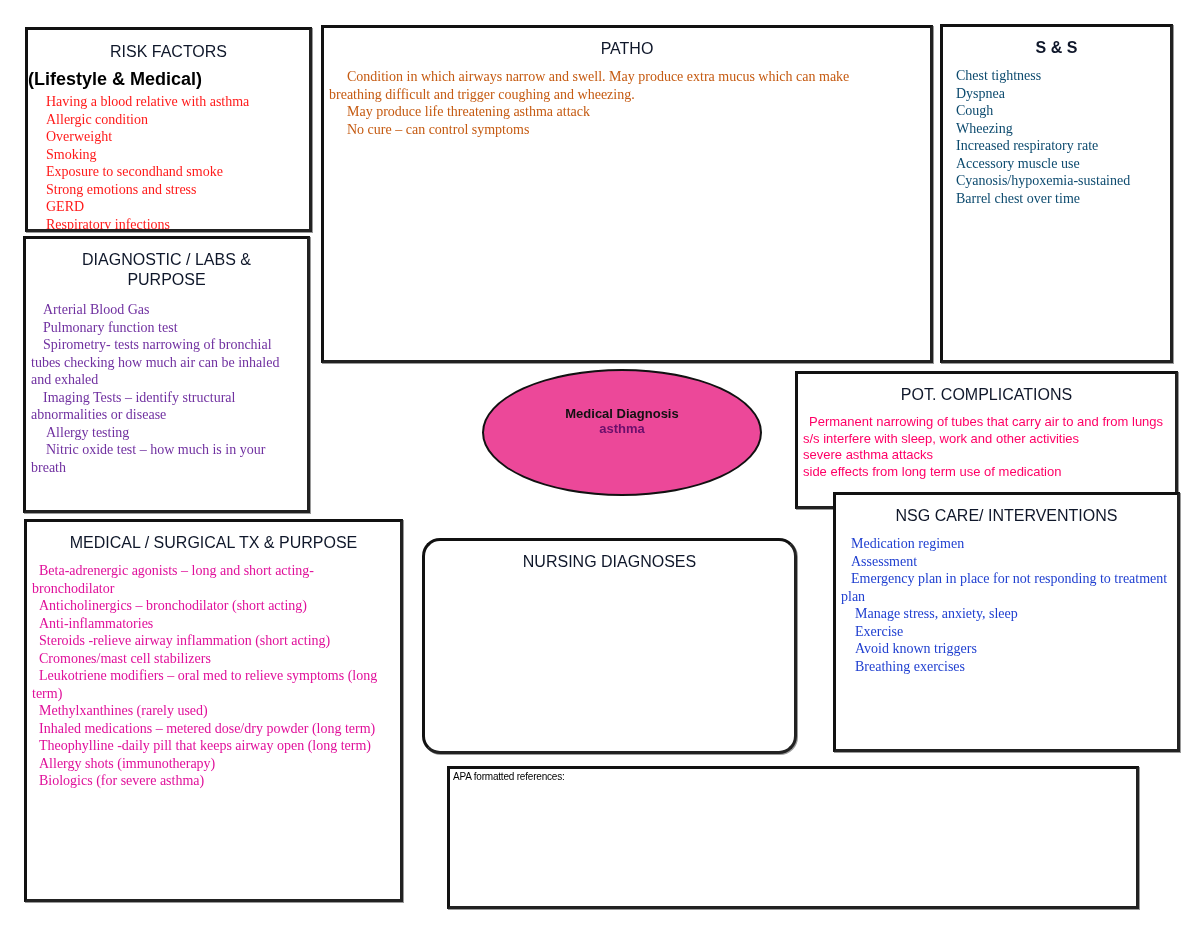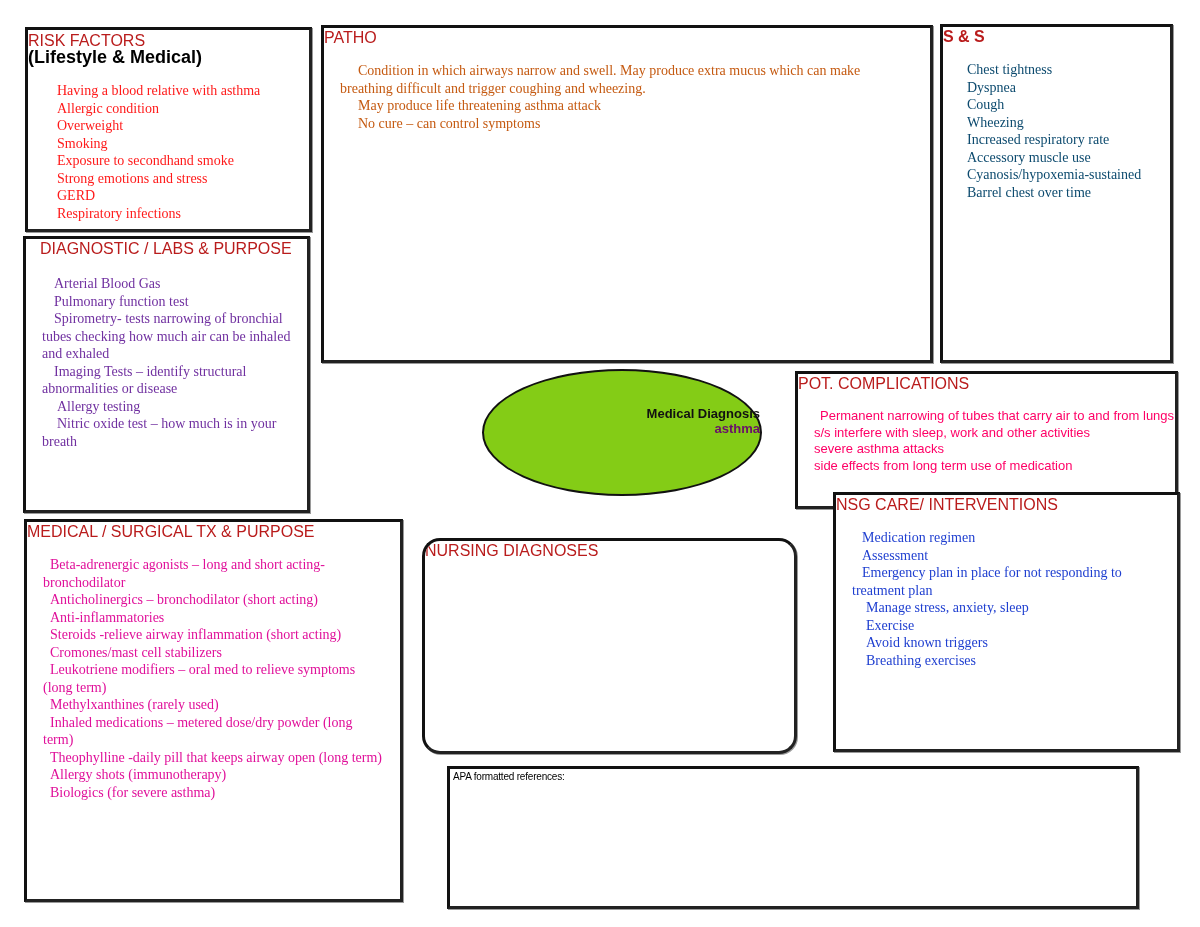--- a/index.html
+++ b/index.html
@@ -10,33 +10,34 @@
     border: 3px solid #111111;
     border-right-color: #222; border-bottom-color: #222;
     box-shadow: 1px 1px 0 #9a9a9a;
     background: #ffffff;
     overflow: hidden;
   }
   .box-title {
     font-family: "Liberation Sans", sans-serif;
     font-size: 16px;
     line-height: 17px;
-    color: #b91c1c;
-    margin: 0;
+    color: #0f172a;
+    text-align: center;
+    margin: 11px;
     padding-top: 1px;
   }
   .box-subtitle {
     font-family: "Liberation Sans", sans-serif;
     font-weight: bold;
     font-size: 18px;
     line-height: 17px;
     text-align: left;
     color: #000;
   }
-  ul.items { list-style: none; margin: 16px; padding: 0; }
+  ul.items { list-style: none; margin: 5px; padding: 0; }
   ul.items li {
     font-family: "Liberation Serif", serif;
     font-size: 14px;
     line-height: 17.5px;
     margin: 0;
   }
 
   #risk { left: 25px; top: 27px; width: 287px; height: 205px; }
   #risk .box-title { padding-top: 2px; }
   #risk ul li { color: #ff1a1a; padding-left: 13px; }
@@ -73,22 +74,22 @@
     letter-spacing: -0.2px;
   }
 
   #diagnosis-ellipse {
     position: absolute;
     left: 482px; top: 369px;
     width: 280px; height: 127px;
     box-sizing: border-box;
     border: 2px solid #111;
     border-radius: 50%;
-    background: #84cc16;
-    text-align: right;
+    background: #ec4899;
+    text-align: center;
   }
   #diagnosis-ellipse .dx-label {
     font-family: "Liberation Sans", sans-serif;
     font-weight: bold;
     font-size: 13px;
     color: #111;
     margin-top: 35px;
     line-height: 16px;
   }
   #diagnosis-ellipse .dx-value {

